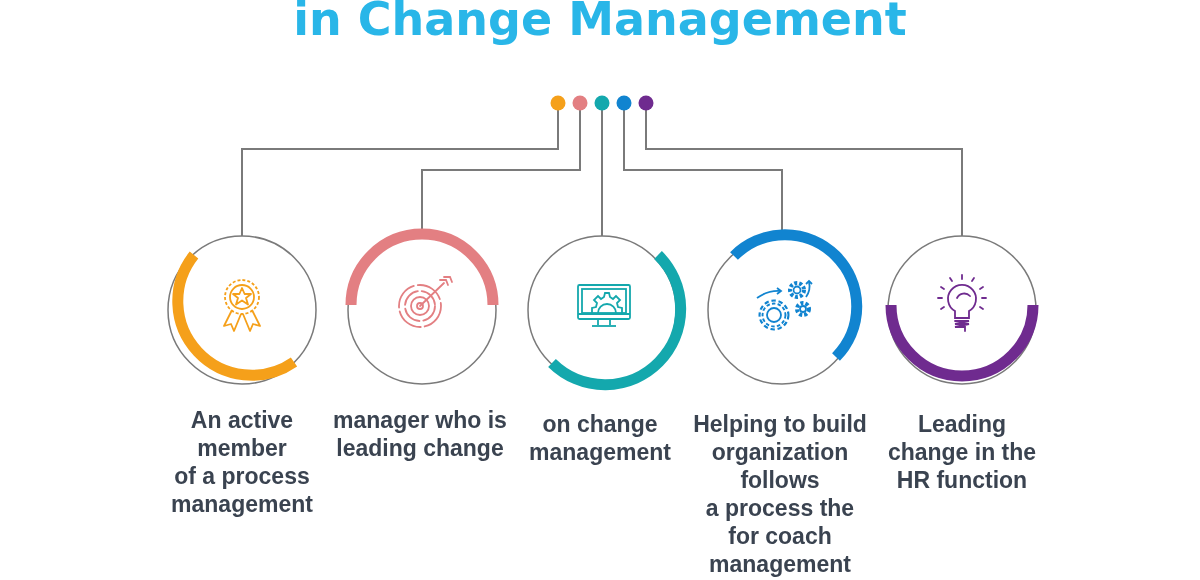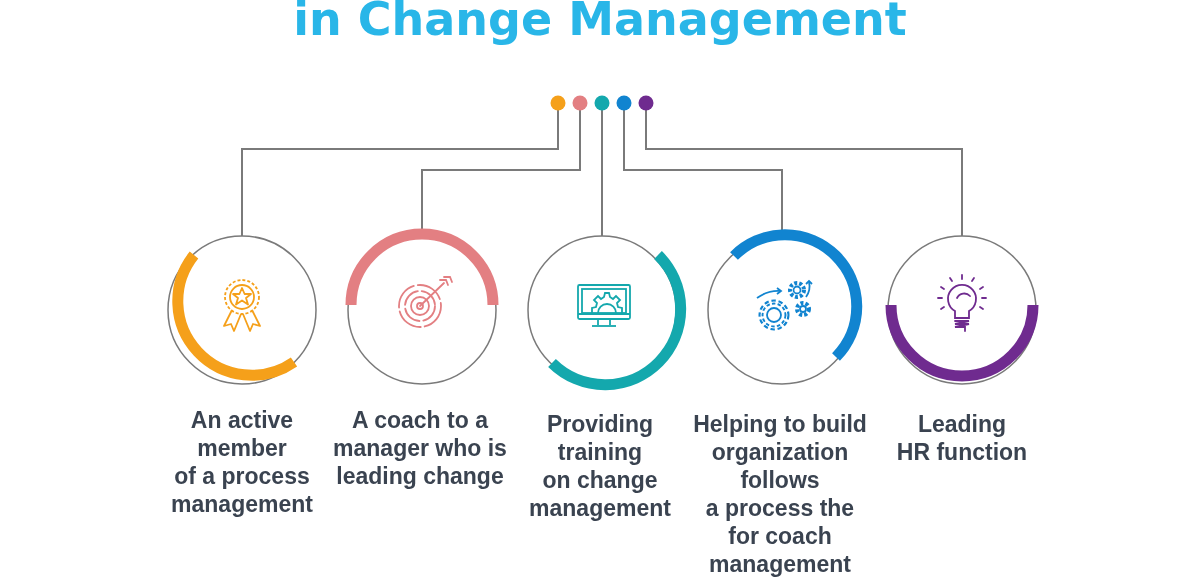--- a/index.html
+++ b/index.html
@@ -110,32 +110,31 @@
     </g>
   </g>
 </svg>
 
 <div class="caption" style="left:147px; top:406px;">
   <span>An active member</span>
   <span>of a process</span>
   <span>management</span>
 </div>
 <div class="caption" style="left:325px; top:406px;">
-  <span>A coach to a</span>
   <span>manager who is</span>
   <span>leading change</span>
 </div>
 <div class="caption" style="left:505px; top:410px;">
-  <span>Providing training</span>
   <span>on change</span>
   <span>management</span>
 </div>
 <div class="caption" style="left:680px; top:410px; width:200px;">
   <span>Helping to build</span>
   <span>organization follows</span>
   <span>a process the</span>
   <span>for coach</span>
   <span>management</span>
 </div>
 <div class="caption" style="left:867px; top:410px;">
   <span>Leading</span>
+  <span>change in the</span>
   <span>HR function</span>
 </div>
 
 </body></html>

